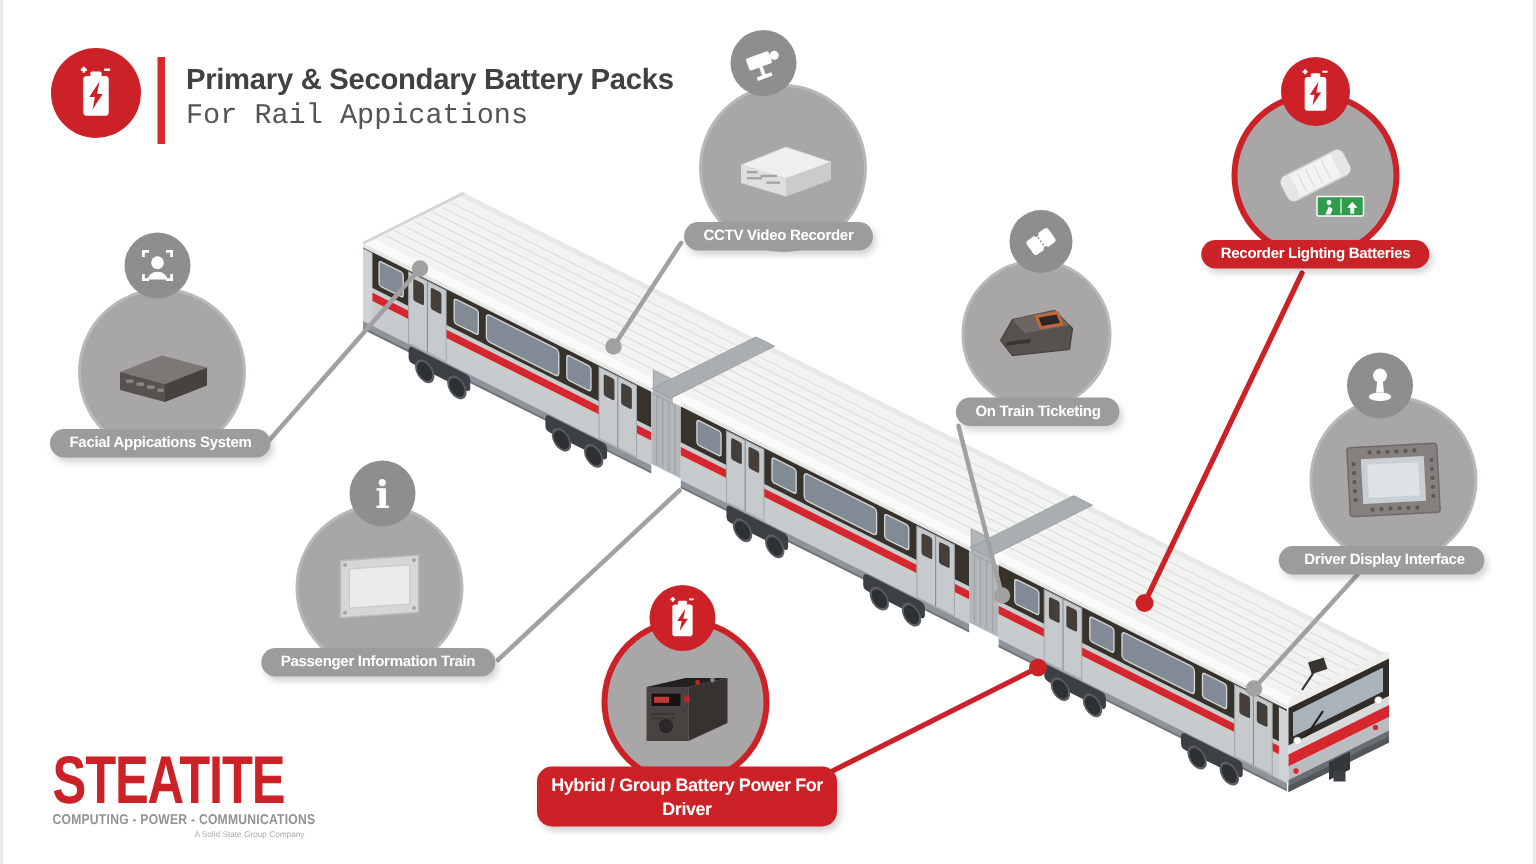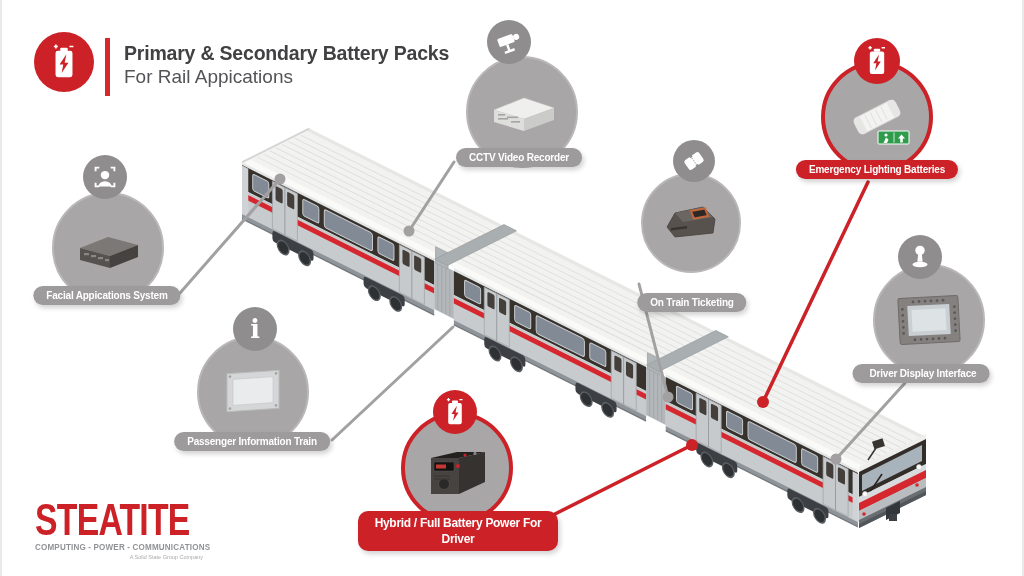--- a/index.html
+++ b/index.html
@@ -14,21 +14,21 @@
   *{margin:0;padding:0;box-sizing:border-box;}
   html,body{background:#e9e9e9;font-family:"Liberation Sans",sans-serif;}
   #stage{position:relative;width:1020px;height:576px;background:#ffffff;overflow:hidden;margin:0 auto;}
   #scene{position:absolute;left:0;top:0;z-index:1;}
 
   
   .brand-badge{position:absolute;left:32px;top:32px;width:60px;height:60px;border-radius:50%;
     background:var(--red);display:flex;align-items:center;justify-content:center;z-index:3;}
   .red-rule{position:absolute;left:103px;top:38px;width:5px;height:58px;background:#d7282c;z-index:3;}
   .hdr-title{position:absolute;left:122px;top:42px;font-size:19.5px;font-weight:bold;color:#414042;z-index:3;letter-spacing:-0.2px;}
-  .hdr-sub{position:absolute;left:122px;top:66px;font-size:19px;font-weight:400;color:#535457;z-index:3;}
+  .hdr-sub{position:absolute;left:122px;top:66px;font-size:19px;font-weight:400;color:#535457;z-index:3;font-family:Liberation Mono, monospace;}
 
   
   .node{position:absolute;left:0;top:0;width:0;height:0;z-index:2;}
   .big-circle{position:absolute;border-radius:50%;background:var(--circle-gray);
     border:2px solid var(--circle-edge);display:flex;align-items:center;justify-content:center;}
   .big-circle.red{border:4px solid var(--red);}
   .mini-circle{position:absolute;border-radius:50%;background:var(--mini-gray);
     display:flex;align-items:center;justify-content:center;}
   .mini-circle.red{background:var(--red);}
   .pill{position:absolute;transform:translateX(-50%);background:var(--pill-gray);color:#fff;
@@ -267,21 +267,21 @@
     <div class="mini-circle" style="left:671px;top:140px;width:42px;height:42px;">
       <svg width="30" height="30" viewBox="-17 -17 34 34">
         <g transform="rotate(-35)">
           <rect x="-10" y="-6.5" width="20" height="13" rx="2.5" fill="#fff"></rect>
           <circle cx="0" cy="-6.5" r="1.8" fill="#8f8d8e"></circle>
           <circle cx="0" cy="6.5" r="1.8" fill="#8f8d8e"></circle>
           <path d="M0 -4V4" stroke="#8f8d8e" stroke-width="1" stroke-dasharray="1.5 1.5" fill="none"></path>
         </g>
       </svg>
     </div>
-    <div class="pill" style="left:690px;top:265px;margin-top:28px;">On Train Ticketing</div>
+    <div class="pill" style="left:690px;top:265px;">On Train Ticketing</div>
   </div>
 
   <div class="node">
     <div class="big-circle red" style="left:819px;top:61px;width:112px;height:112px;">
       <svg width="96" height="92" viewBox="-48 -46 96 92">
         <g transform="rotate(-27)">
           <rect x="-23" y="-9" width="46" height="18" rx="5" fill="#f3f3f1" stroke="#d4d4d2" stroke-width="1"></rect>
           <rect x="-23" y="-9" width="8" height="18" rx="4" fill="#e6e6e4"></rect>
           <rect x="15" y="-9" width="8" height="18" rx="4" fill="#e6e6e4"></rect>
           <path d="M-10 -7V7M-4 -7V7M2 -7V7M8 -7V7" stroke="#e0e0de" stroke-width="1" fill="none"></path>
@@ -296,21 +296,21 @@
       </svg>
     </div>
     <div class="mini-circle red" style="left:852px;top:38px;width:46px;height:46px;">
       <svg width="34" height="34" viewBox="-17 -17 34 34">
         <path d="M-8.6 -13.2h3.4M-6.9 -14.9v3.4M4.6 -13.2h3.4" stroke="#fff" stroke-width="1.4" fill="none"></path>
         <rect x="-3.2" y="-12.2" width="6.4" height="3" rx="1" fill="#fff"></rect>
         <rect x="-7.2" y="-9.6" width="14.4" height="22.5" rx="2" fill="#fff"></rect>
         <polygon points="2,-6.6 -3.8,2.2 -0.6,2.2 -2,9.4 3.8,0.6 0.6,0.6" fill="#cb2127"></polygon>
       </svg>
     </div>
-    <div class="pill red" style="left:875px;top:160px;">Emergency Lighting Batteries</div>
+    <div class="pill red" style="left:875px;top:160px;">Recorder Lighting Batteries</div>
   </div>
 
   <div class="node">
     <div class="big-circle" style="left:871px;top:264px;width:112px;height:112px;">
       <svg width="92" height="80" viewBox="-46 -40 92 80">
         <g transform="rotate(-3)">
           <rect x="-30" y="-23" width="60" height="46" rx="2" fill="#84817f" stroke="#6e6b69" stroke-width="1"></rect>
           <rect x="-21" y="-15" width="42" height="30" fill="#c9cfd2"></rect>
           <rect x="-17" y="-11" width="34" height="22" fill="#dde2e4"></rect>
           <g fill="#5b5856">
@@ -367,21 +367,21 @@
     </div>
     <div class="mini-circle red" style="left:431px;top:390px;width:44px;height:44px;">
       <svg width="32" height="32" viewBox="-17 -17 34 34">
         <path d="M-8.6 -13.2h3.4M-6.9 -14.9v3.4M4.6 -13.2h3.4" stroke="#fff" stroke-width="1.4" fill="none"></path>
         <rect x="-3.2" y="-12.2" width="6.4" height="3" rx="1" fill="#fff"></rect>
         <rect x="-7.2" y="-9.6" width="14.4" height="22.5" rx="2" fill="#fff"></rect>
         <polygon points="2,-6.6 -3.8,2.2 -0.6,2.2 -2,9.4 3.8,0.6 0.6,0.6" fill="#cb2127"></polygon>
       </svg>
     </div>
     <div class="pill red two-line" style="left:456px;top:511px;">
-      <span>Hybrid / Full Battery Power For</span><br>
+      <span>Hybrid / Group Battery Power For</span><br>
       <span>Driver</span>
     </div>
   </div>
 
   <div class="logo">
     <div class="logo-name">STEATITE</div>
     <div class="logo-tagline">COMPUTING - POWER - COMMUNICATIONS</div>
     <div class="logo-subtext">A Solid State Group Company</div>
   </div>
 

